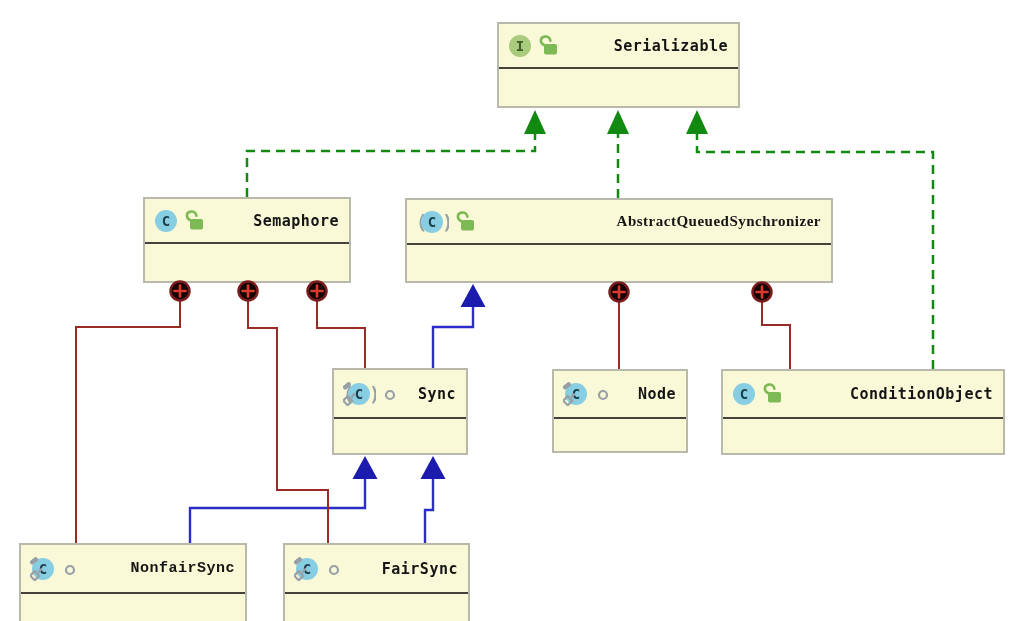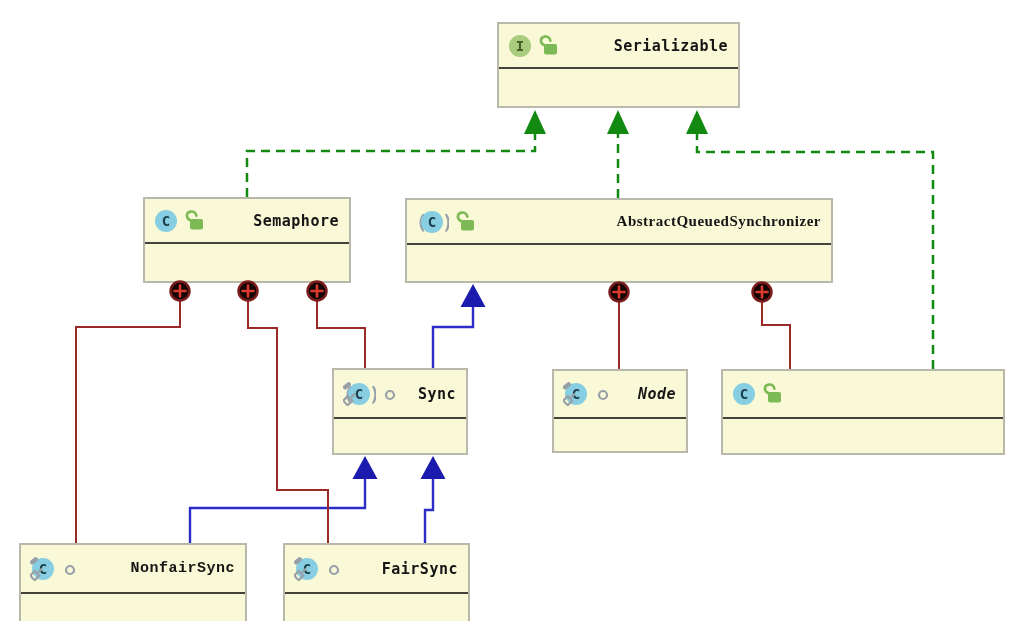--- a/index.html
+++ b/index.html
@@ -160,40 +160,41 @@
                   <line x1="8.2" y1="15.4" x2="12" y2="11.6"></line>
                 </g>
               </svg>
             </span>
             <span>
               <svg width="18" height="24" viewBox="0 0 18 24">
                 <circle cx="9" cy="13" r="4" fill="none" stroke="#98a0a7" stroke-width="2.2"></circle>
               </svg>
             </span>
           </span>
-      <span class="uml-label" style="color: rgb(21, 21, 21); font-style: italic;">Node</span>
+      <span class="uml-label" style="color: rgb(21, 21, 21);">Node</span>
     </div>
     <div class="uml-body"></div>
   </div>
       <div class="uml-node" style="left: 721px; top: 369px; width: 284px; height: 86px; background: rgb(250, 249, 215); border-color: rgb(185, 185, 171);">
     <div class="uml-title" style="height: 48px; border-bottom-color: rgb(67, 67, 59);">
       <span class="uml-icons">
             <span>
               <svg width="24" height="24" viewBox="0 0 24 24">
                 <circle cx="12" cy="12" r="11" fill="#87cee2"></circle>
                 <text x="12" y="17" text-anchor="middle" font-family="'DejaVu Sans Mono','Liberation Mono',monospace" font-size="14" font-weight="bold" fill="#1d3d49">C</text>
               </svg>
             </span>
             <span>
               <svg width="22" height="24" viewBox="0 0 22 24">
                 <path d="M7 11 C3 9 2.5 3.5 7.5 2.6 C11 2 13 4.5 13.4 6.8" fill="none" stroke="#7dba55" stroke-width="2.6" stroke-linecap="round"></path>
                 <rect x="7" y="10" width="13" height="10.5" rx="2" fill="#7dba55"></rect>
               </svg>
             </span>
           </span>
+      <span class="uml-label" style="color: rgb(21, 21, 21);">ConditionObject</span>
     </div>
     <div class="uml-body"></div>
   </div>
       <div class="uml-node" style="left: 19px; top: 543px; width: 228px; height: 110px; background: rgb(250, 249, 215); border-color: rgb(185, 185, 171);">
     <div class="uml-title" style="height: 49px; border-bottom-color: rgb(67, 67, 59);">
       <span class="uml-icons">
             <span>
               <svg width="26" height="24" viewBox="0 0 26 24">
                 <circle cx="13" cy="12" r="11" fill="#87cee2"></circle>
                 <text x="13" y="17" text-anchor="middle" font-family="'DejaVu Sans Mono','Liberation Mono',monospace" font-size="14" font-weight="bold" fill="#1d3d49">C</text>

